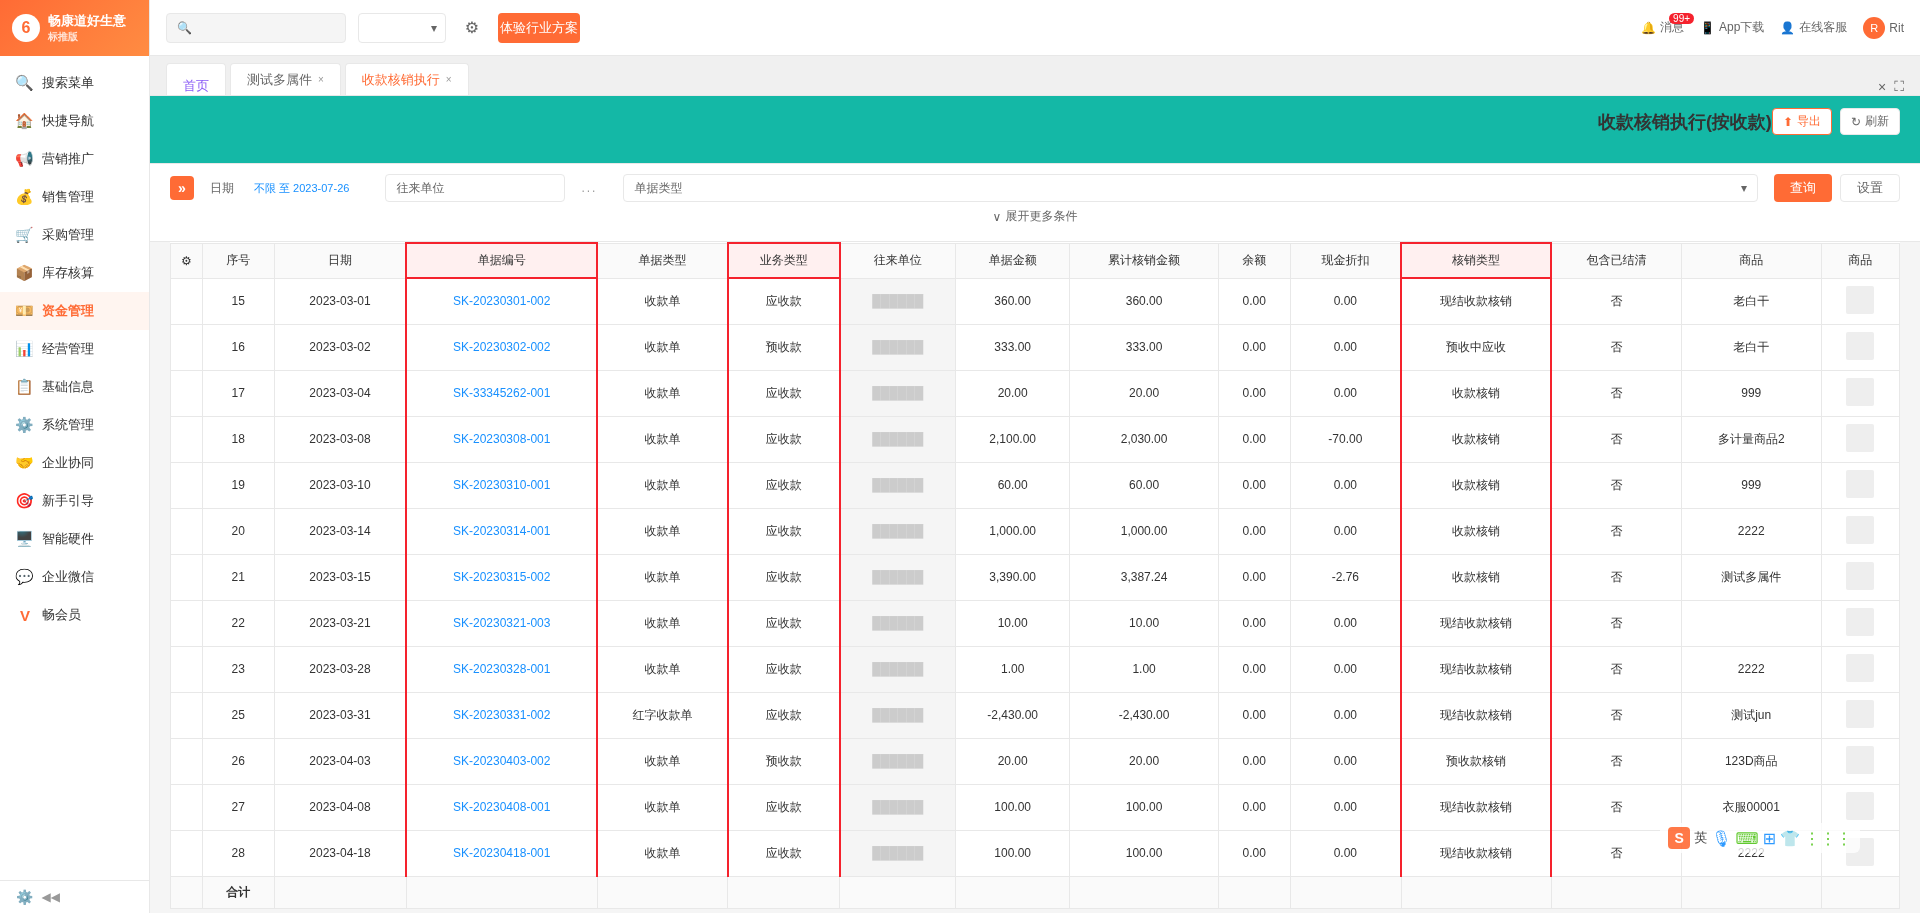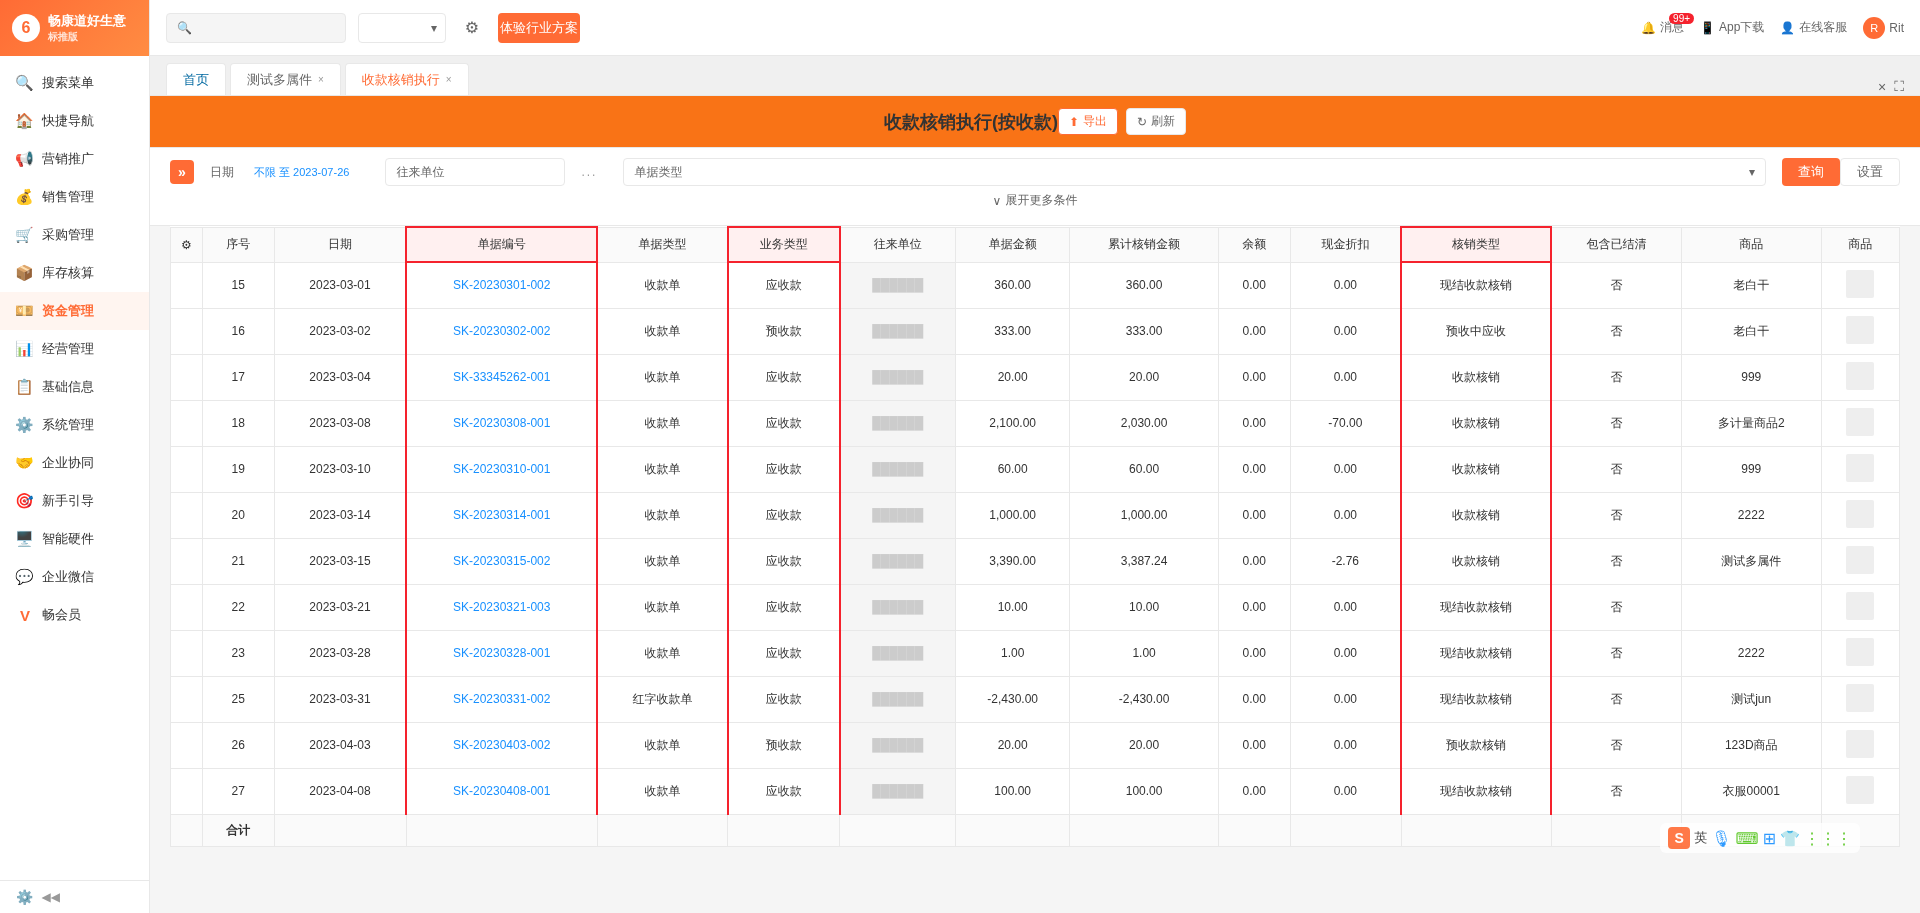--- a/index.html
+++ b/index.html
@@ -27,47 +27,47 @@
     .topbar-gear { width: 28px; height: 28px; display: flex; align-items: center; justify-content: center; cursor: pointer; color: #666; font-size: 16px; }
     .topbar-industry-btn { background: #ff6b35; color: #fff; border: none; border-radius: 4px; padding: 6px 2px; cursor: pointer; font-size: 13px; }
     .topbar-right { margin-left: auto; display: flex; align-items: center; gap: 16px; color: #666; font-size: 12px; }
     .topbar-badge { position: relative; cursor: pointer; }
     .topbar-badge-count { position: absolute; top: -6px; right: -10px; background: #f5222d; color: #fff; font-size: 10px; border-radius: 8px; padding: 0 4px; min-width: 16px; text-align: center; }
     .topbar-right-item { cursor: pointer; display: flex; align-items: center; gap: 4px; }
 
     
     .tabs { height: 40px; background: #f0f0f0; border-bottom: 1px solid #e8e8e8; display: flex; align-items: flex-end; padding: 0 16px; flex-shrink: 0; }
     .tab { height: 32px; padding: 0 16px; display: flex; align-items: center; gap: 6px; cursor: pointer; border-radius: 4px 4px 0 0; background: #fff; border: 1px solid #e8e8e8; border-bottom: none; margin-right: 4px; color: #666; font-size: 13px; }
-    .tab.home { color: #0369a1; }
+    .tab.home { color: #8b5cf6; align-items: flex-end; }
     .tab.active { color: #ff6b35; font-weight: 500; }
     .tab-close { color: #999; font-size: 10px; cursor: pointer; }
     .tabs-right { margin-left: auto; display: flex; align-items: center; gap: 8px; }
     .tabs-action { cursor: pointer; color: #666; font-size: 14px; }
 
     
     .page-content { flex: 1; overflow: hidden; display: flex; flex-direction: column; background: #f5f5f5; }
-    .page-header { background: #f97316; padding: 12px 20px 0; border-bottom: 1px solid #e8e8e8; display: flex; align-items: center; justify-content: center; flex-shrink: 0; }
+    .page-header { background: #14b8a6; padding: 12px 20px 16px; border-bottom: 1px solid #e8e8e8; display: flex; align-items: center; justify-content: flex-end; flex-shrink: 0; }
     .page-title { font-size: 18px; font-weight: bold; color: #333; padding-bottom: 12px; }
     .page-header-actions { display: flex; gap: 8px; padding-bottom: 12px; }
     .btn-export { display: flex; align-items: center; gap: 4px; border: 1px solid #ff6b35; color: #ff6b35; background: #fff; border-radius: 4px; padding: 4px 10px; cursor: pointer; font-size: 12px; }
     .btn-refresh { display: flex; align-items: center; gap: 4px; border: 1px solid #e8e8e8; color: #666; background: #fff; border-radius: 4px; padding: 4px 10px; cursor: pointer; font-size: 12px; }
 
     
     .filter-bar { background: #fff; padding: 10px 20px; border-bottom: 1px solid #e8e8e8; flex-shrink: 0; }
     .filter-row { display: flex; align-items: center; gap: 16px; }
     .filter-toggle { width: 24px; height: 24px; background: #ff6b35; color: #fff; border-radius: 4px; display: flex; align-items: center; justify-content: center; cursor: pointer; font-size: 14px; font-weight: bold; flex-shrink: 0; }
     .filter-label { color: #666; font-size: 12px; white-space: nowrap; }
     .filter-date-options { display: flex; align-items: center; gap: 8px; }
     .filter-date-btn { padding: 2px 8px; border: 1px solid #e8e8e8; border-radius: 3px; cursor: pointer; color: #666; font-size: 12px; }
     .filter-date-btn.custom { background: #e6f7ff; border-color: #1890ff; color: #1890ff; }
     .filter-date-range { color: #1890ff; font-size: 11px; }
     .filter-input { border: 1px solid #e8e8e8; border-radius: 4px; padding: 4px 10px; color: #666; font-size: 12px; min-width: 180px; height: 28px; display: flex; align-items: center; gap: 6px; }
     .filter-dots { color: #999; letter-spacing: 2px; }
     .filter-select { border: 1px solid #e8e8e8; border-radius: 4px; padding: 4px 10px; color: #666; font-size: 12px; min-width: 200px; height: 28px; display: flex; align-items: center; justify-content: space-between; flex: 1; }
-    .filter-actions { display: flex; flex-shrink: 0; }
+    .filter-actions { display: flex; gap: 8px; flex-shrink: 0; }
     .btn-query { background: #ff6b35; color: #fff; border: none; border-radius: 4px; padding: 4px 16px; cursor: pointer; font-size: 13px; height: 28px; }
     .btn-settings { background: #fff; color: #666; border: 1px solid #e8e8e8; border-radius: 4px; padding: 4px 16px; cursor: pointer; font-size: 13px; height: 28px; }
     .expand-row { display: flex; justify-content: center; padding: 6px 0; }
     .expand-btn { display: flex; align-items: center; gap: 4px; color: #666; font-size: 12px; cursor: pointer; }
 
     
     .table-wrapper { flex: 1; overflow: auto; padding: 0 20px 10px; }
     .data-table { width: 100%; border-collapse: collapse; background: #fff; font-size: 12px; }
     .data-table th { background: #fafafa; border: 1px solid #e8e8e8; padding: 8px 10px; color: #333; font-weight: 500; white-space: nowrap; text-align: center; position: sticky; top: 0; z-index: 1; }
     .data-table td { border: 1px solid #e8e8e8; padding: 7px 10px; color: #333; white-space: nowrap; text-align: center; }
@@ -483,20 +483,37 @@
               <td style="color: rgb(204, 204, 204); background: rgb(245, 245, 245);">██████</td>
               <td>100.00</td>
               <td>100.00</td>
               <td>0.00</td>
               <td>0.00</td>
               <td class="col-highlight-border">现结收款核销</td>
               <td>否</td>
               <td>衣服00001</td>
               <td><div style="width: 28px; height: 28px; background: rgb(238, 238, 238); display: inline-block; border-radius: 2px;"></div></td>
             </tr>
+            <tr>
+              <td></td>
+              <td>28</td>
+              <td>2023-04-18</td>
+              <td class="col-highlight-border"><a class="link">SK-20230418-001</a></td>
+              <td>收款单</td>
+              <td class="col-highlight-border">应收款</td>
+              <td style="color: rgb(204, 204, 204); background: rgb(245, 245, 245);">██████</td>
+              <td>100.00</td>
+              <td>100.00</td>
+              <td>0.00</td>
+              <td>0.00</td>
+              <td class="col-highlight-border">现结收款核销</td>
+              <td>否</td>
+              <td>2222</td>
+              <td><div style="width: 28px; height: 28px; background: rgb(238, 238, 238); display: inline-block; border-radius: 2px;"></div></td>
+            </tr>
             <tr class="total">
               <td style="background: rgb(250, 250, 250);"></td>
               <td style="background: rgb(250, 250, 250);">合计</td>
               <td style="background: rgb(250, 250, 250);"></td>
               <td style="background: rgb(250, 250, 250);"></td>
               <td style="background: rgb(250, 250, 250);"></td>
               <td style="background: rgb(250, 250, 250);"></td>
               <td style="background: rgb(250, 250, 250);"></td>
               <td style="background: rgb(250, 250, 250);"></td>
               <td style="background: rgb(250, 250, 250);"></td>

